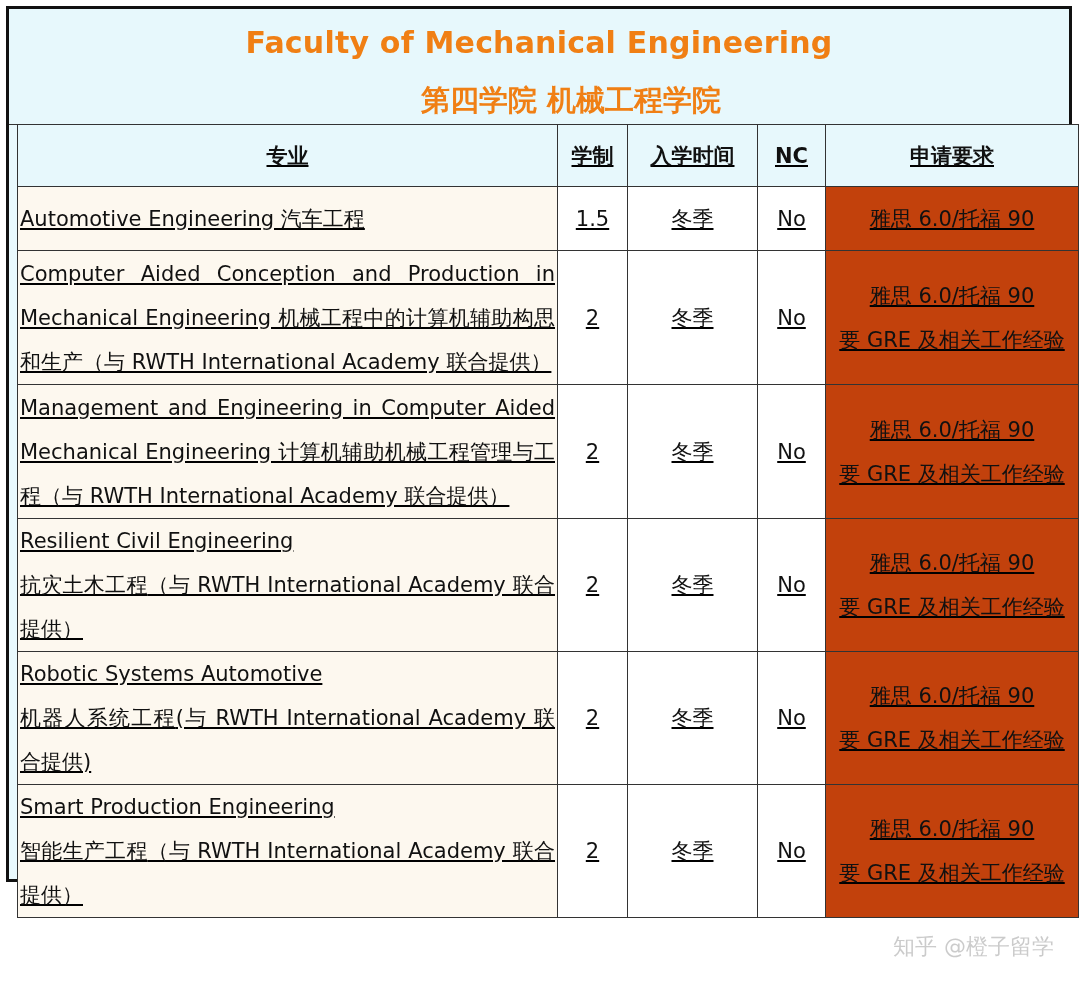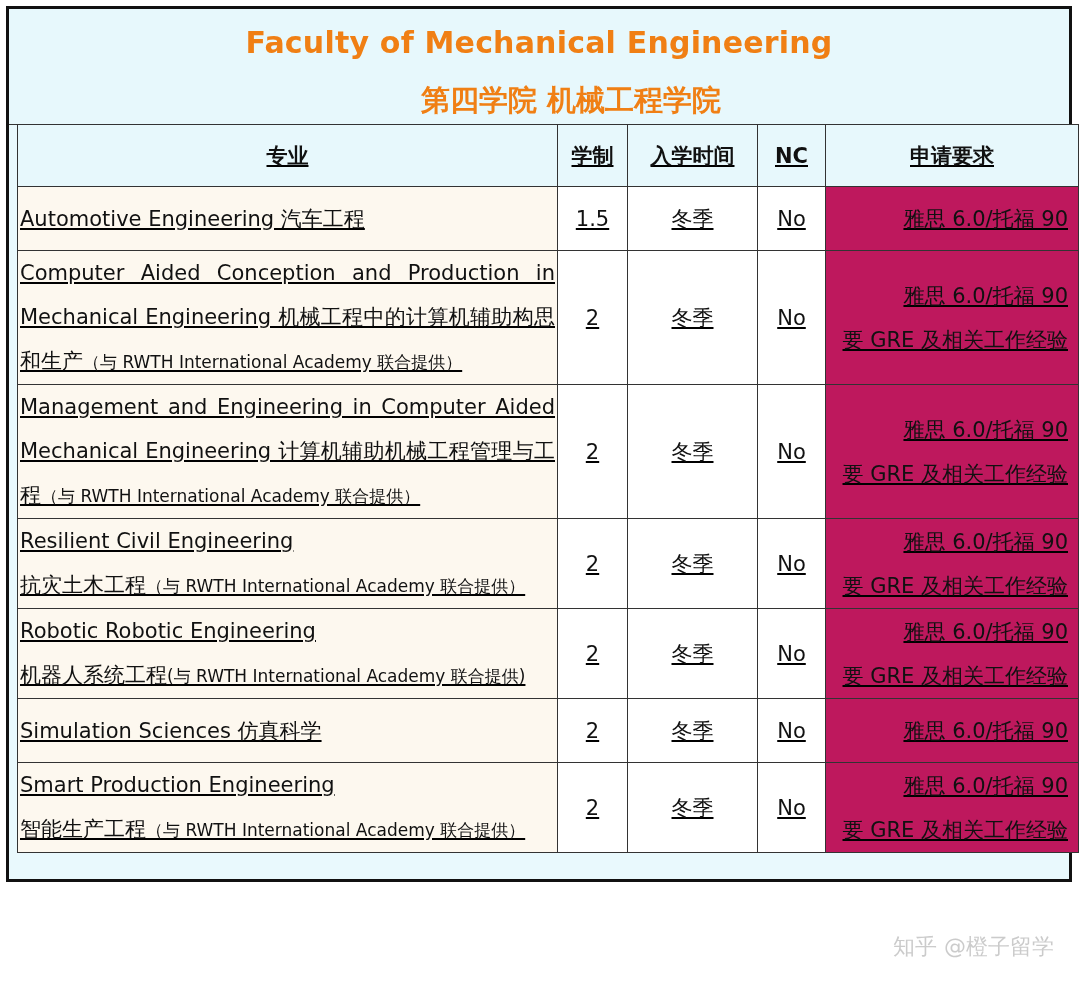--- a/index.html
+++ b/index.html
@@ -6,22 +6,22 @@
   body { width:1080px; height:992px; overflow:hidden; position:relative; font-family:"DejaVu Sans", "Liberation Sans", sans-serif; }
   .frame { position:absolute; left:6px; top:6px; width:1066px; height:876px; border:3px solid #111; box-sizing:border-box; background:#e9f9fd; }
   .title-block { position:absolute; left:0; top:0; width:1060px; height:115px; background:#e7f8fc; border-bottom:1.5px solid #333; }
   .title-en { position:absolute; left:0; width:100%; top:16px; text-align:center; color:#f07f14; font-weight:bold; font-size:30px; letter-spacing:0.2px; }
   .title-cn { position:absolute; left:0; width:100%; top:72px; text-align:center; color:#f07f14; font-weight:bold; font-size:29px;margin-left:32px; }
   table { position:absolute; left:8px; top:115px; border-collapse:collapse; width:1061px; table-layout:fixed;text-decoration:underline; }
   td, th { border:1.5px solid #333; color:#111; font-size:21px; padding:0; }
   th { height:61px; font-weight:bold; background:#e7f8fc; text-align:center; font-size:21px; }
   td.major { background:#fdf8ef; text-align:left; padding:0 2px; line-height:44px; text-align:justify; }
   td.c { background:#ffffff; text-align:center;margin-left:12px; }
-  td.req { background:#be185d; text-align:right; padding:0 10px; line-height:44px;margin-top:22px; }
-  .note { font-size:17px; }
+  td.req { background:#c2410c; text-align:center; padding:0 10px; line-height:44px;margin-top:22px; }
+  .note { font-size:21px; }
   .wm { position:absolute; right:26px; bottom:30px; color:rgba(160,160,160,0.55); font-size:22px; pointer-events:none; }
 </style>
 </head>
 <body>
 
 <div class="frame">
   <div class="title-block">
     <div class="title-en">Faculty of Mechanical Engineering</div>
     <div class="title-cn">第四学院  机械工程学院</div>
   </div>
@@ -74,36 +74,27 @@
       <td class="major"><div>Resilient Civil Engineering</div><span>抗灾土木工程</span><span class="note">（与 RWTH International Academy 联合提供）</span></td>
       <td class="c">2</td>
       <td class="c">冬季</td>
       <td class="c">No</td>
       <td class="req">
             <div>雅思 6.0/托福 90</div>
             <div>要 GRE 及相关工作经验</div>
           </td>
     </tr>
     <tr style="height:90px">
-      <td class="major"><div>Robotic Robotic Engineering</div><span>机器人系统工程</span><span class="note">(与 RWTH International Academy 联合提供)</span></td>
+      <td class="major"><div>Robotic Systems Automotive</div><span>机器人系统工程</span><span class="note">(与 RWTH International Academy 联合提供)</span></td>
       <td class="c">2</td>
       <td class="c">冬季</td>
       <td class="c">No</td>
       <td class="req">
             <div>雅思 6.0/托福 90</div>
             <div>要 GRE 及相关工作经验</div>
-          </td>
-    </tr>
-    <tr style="height:64px">
-      <td class="major"><span>Simulation Sciences  仿真科学</span></td>
-      <td class="c">2</td>
-      <td class="c">冬季</td>
-      <td class="c">No</td>
-      <td class="req">
-            <div>雅思 6.0/托福 90</div>
           </td>
     </tr>
     <tr style="height:90px">
       <td class="major"><div>Smart Production Engineering</div><span>智能生产工程</span><span class="note">（与 RWTH International Academy 联合提供）</span></td>
       <td class="c">2</td>
       <td class="c">冬季</td>
       <td class="c">No</td>
       <td class="req">
             <div>雅思 6.0/托福 90</div>
             <div>要 GRE 及相关工作经验</div>

